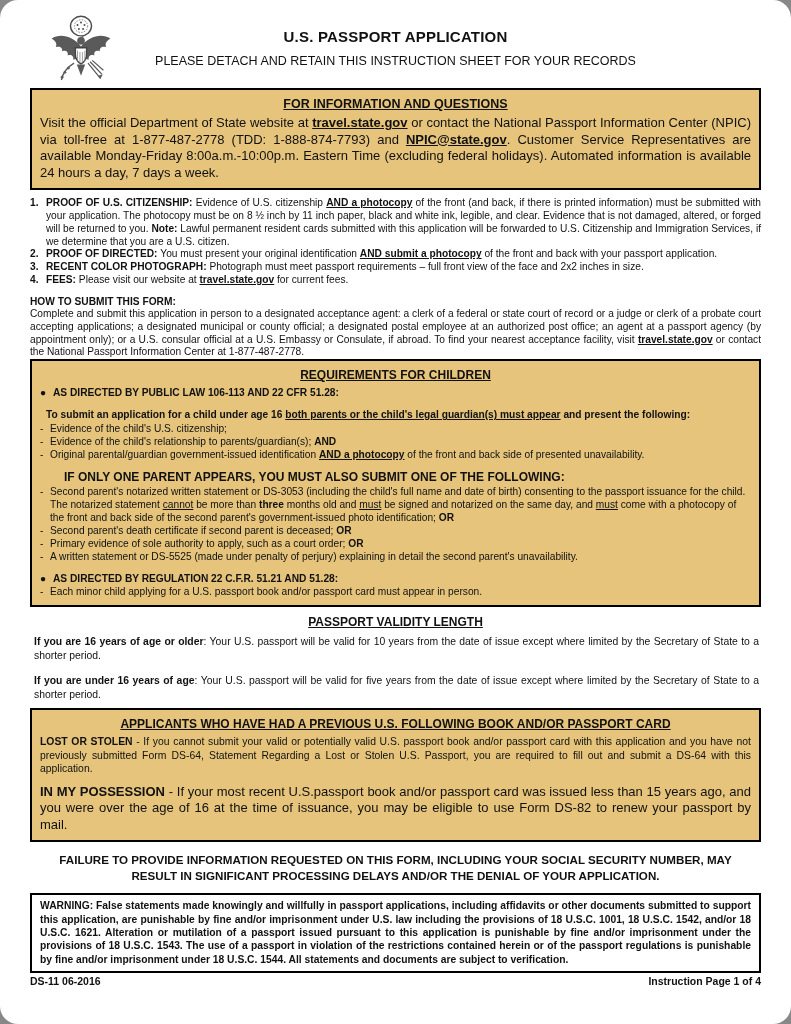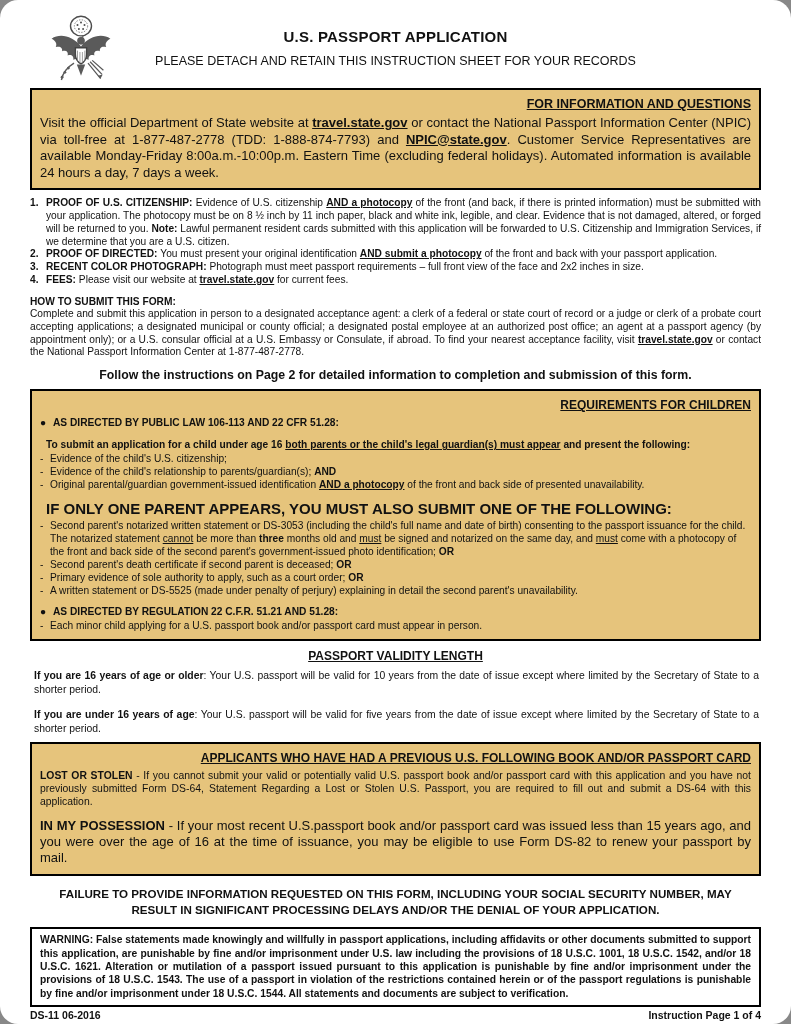--- a/index.html
+++ b/index.html
@@ -26,21 +26,21 @@
   .hdr-sub{font-size:12.5px;margin-top:9px;}
 
   
   .tan-box{
     background:#E6C47C;
     border:2px solid #000;
     box-sizing:border-box;
     padding:5px 8px 7px 8px;
   }
   .box-title{
-    text-align:right;font-weight:bold;text-decoration:underline;
+    text-align:center;font-weight:bold;text-decoration:underline;
     font-size:12.5px;margin:2px 0 4px 0;
   }
   .info-body{font-size:13px;line-height:1.27;text-align:justify;}
 
   
   .sec-h{font-size:10.2px;font-weight:bold;margin:0 0 1px 0;}
   .body-t{font-size:10.2px;line-height:1.26;text-align:justify;}
   .oli{display:flex;margin:0;}
   .oli .m{flex:none;width:16px;font-weight:bold;font-size:10.2px;line-height:1.26;}
   .oli .txt{flex:1;}
@@ -48,21 +48,21 @@
   .follow{
     text-align:center;font-weight:bold;font-size:12.3px;margin:9px 0 7px 0;
   }
 
   
   .cbox .box-title{font-size:12px;margin-bottom:5px;}
   .bli{display:flex;font-size:10.2px;line-height:1.26;}
   .bli .m{flex:none;width:13px;font-weight:bold;}
   .bli .txt{font-weight:bold;}
   .intro{font-weight:bold;font-size:10.2px;line-height:1.26;margin:9px 0 0 6px;}
-  .subhead{font-weight:bold;font-size:15px;line-height:1.26;margin:9px 0 0 6px;}
+  .subhead{font-weight:bold;font-size:12px;line-height:1.26;margin:9px 0 0 24px;}
   .dli{display:flex;font-size:10.2px;line-height:1.28;}
   .dli .m{flex:none;width:10px;text-align:left;}
   .dli .txt{flex:1;}
   .gap9{height:9px;}
 
   
   .validity{margin:8px 2px 7px 2px;}
   .validity .vh{text-align:center;font-weight:bold;text-decoration:underline;font-size:12px;margin:2px 0 6px 0;}
   .vp{font-size:10.4px;line-height:1.3;text-align:justify;margin:0 0 0 2px;}
   .vgap{height:12px;}
@@ -153,21 +153,20 @@
       <span class="m">4.</span>
       <div class="txt body-t"><span class="b">FEES: </span><span>Please visit our website at </span><span class="b u">travel.state.gov</span><span> for current fees.</span></div>
     </div>
   </div>
 
   <div style="margin-top:9px;">
     <div class="sec-h">HOW TO SUBMIT THIS FORM:</div>
     <div class="body-t"><span>Complete and submit this application in person to a designated acceptance agent:  a clerk of a federal or state court of record or a judge or clerk of a probate court accepting applications; a designated municipal or county official; a designated postal employee at an authorized post office; an agent at a passport agency (by appointment only); or a U.S. consular official at a U.S. Embassy or Consulate, if abroad.  To find your nearest acceptance facility, visit </span><span class="b u">travel.state.gov</span><span> or contact the National Passport Information Center at 1-877-487-2778.</span></div>
   </div>
 
-  <div class="follow">Follow the instructions on Page 2 for detailed information to completion and submission of this form.</div>
 
   <div class="tan-box cbox">
     <div class="box-title">REQUIREMENTS FOR CHILDREN</div>
 
     <div class="bli">
       <span class="m">●</span>
       <div class="txt">AS DIRECTED BY PUBLIC LAW 106-113 AND 22 CFR 51.28:</div>
     </div>
 
     <div class="intro"><span class="b">To submit an application for a child under age 16 </span><span class="b u">both parents or the child's legal guardian(s) must appear</span><span class="b"> and present the following:</span></div>

